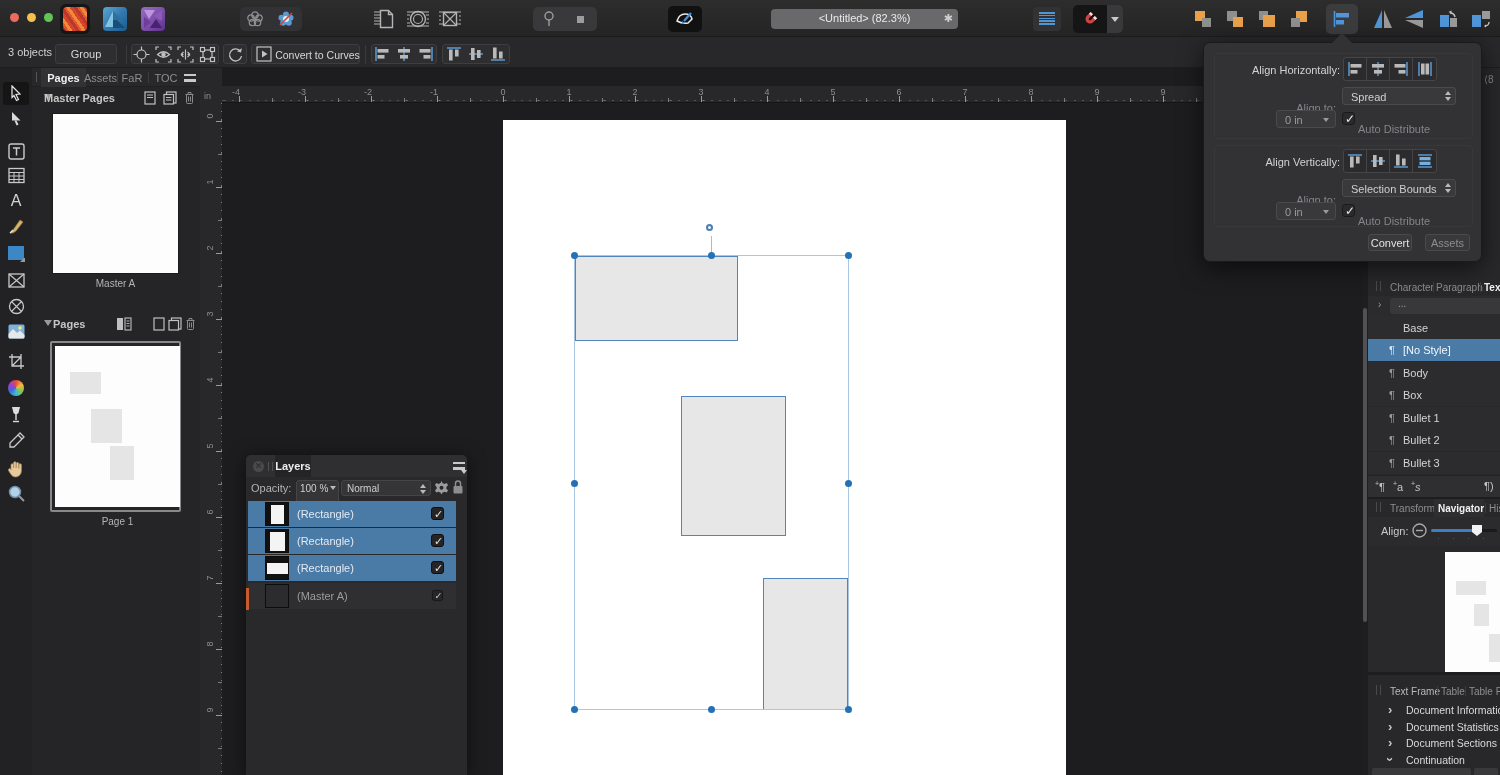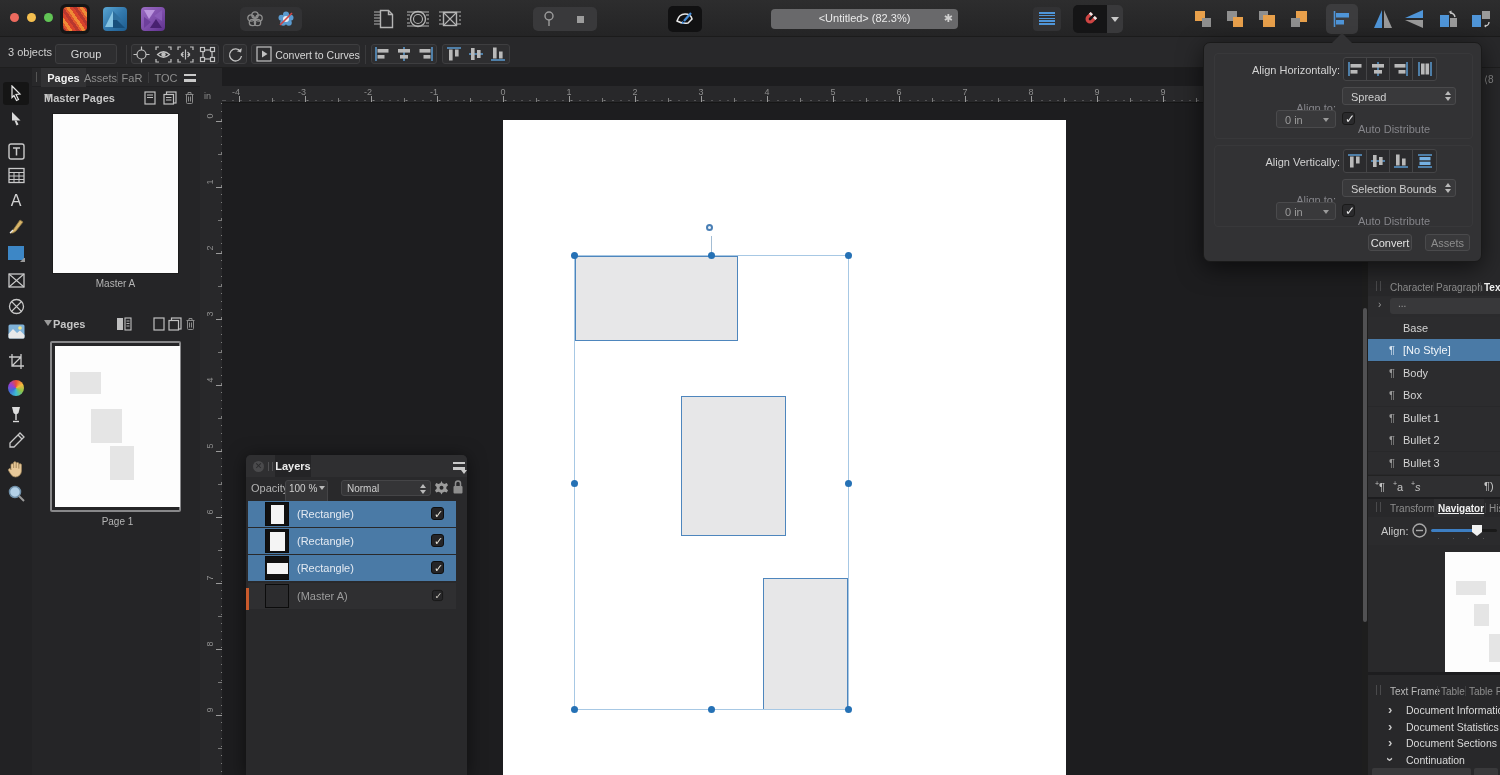--- a/index.html
+++ b/index.html
@@ -504,21 +504,21 @@
     <div class="abs" style="left:0;top:0;width:221px;height:22px;background:#2f2f31;border-radius:5px 5px 0 0;">
       <div class="abs" style="left:7px;top:6px;width:11px;height:11px;border-radius:50%;background:#4a4a4c;color:#2a2a2c;font-size:9px;text-align:center;line-height:11px;">✕</div>
       <div class="abs" style="left:22px;top:7px;width:5px;height:9px;border-left:1.5px solid #505052;border-right:1.5px solid #505052;"></div>
       <div class="abs" style="left:29px;top:0;width:36px;height:22px;background:#242426;"></div>
       <div class="abs" style="left:29px;top:5px;width:36px;text-align:center;font-size:11px;font-weight:bold;color:#ececec;">Layers</div>
       <div class="abs burger" style="left:207px;top:7px;"></div>
       <div class="abs" style="left:215px;top:15px;width:0;height:0;border-left:3px solid transparent;border-right:3px solid transparent;border-top:4px solid #c9c9c9;"></div>
     </div>
     <div class="abs" style="left:0;top:22px;width:221px;height:23px;background:#29292b;">
       <div class="abs" style="left:5px;top:5px;font-size:11px;color:#b2b2b2;">Opacity:</div>
-      <div class="abs ldrop" style="left:39px;top:3px;width:43px;height:27px;"><span style="position:relative;top:2px;left:3px;">100 %</span><span class="abs" style="right:2px;top:5px;width:0;height:0;border-left:3px solid transparent;border-right:3px solid transparent;border-top:4px solid #b9b9b9;"></span></div>
+      <div class="abs ldrop" style="left:50px;top:3px;width:43px;height:27px;"><span style="position:relative;top:2px;left:3px;">100 %</span><span class="abs" style="right:2px;top:5px;width:0;height:0;border-left:3px solid transparent;border-right:3px solid transparent;border-top:4px solid #b9b9b9;"></span></div>
       <div class="abs ldrop" style="left:95px;top:3px;width:90px;height:16px;"><span style="position:relative;top:2px;left:5px;">Normal</span>
         <span class="abs" style="right:4px;top:3px;width:0;height:0;border-left:3px solid transparent;border-right:3px solid transparent;border-bottom:4px solid #b9b9b9;"></span>
         <span class="abs" style="right:4px;top:9px;width:0;height:0;border-left:3px solid transparent;border-right:3px solid transparent;border-top:4px solid #b9b9b9;"></span></div>
       <svg class="abs" style="left:188px;top:3px;" width="15" height="15" viewBox="0 0 15 15">
           <path d="M7.5 1 L8.6 3.2 a4.6 4.6 0 0 1 1.8 0.75 L12.8 3 L14 5.2 L12.3 6.9 a4.6 4.6 0 0 1 0 1.9 L14 10.3 L12.8 12.4 L10.4 11.7 a4.6 4.6 0 0 1 -1.8 0.75 L7.5 14.5 L6.4 12.45 a4.6 4.6 0 0 1 -1.8 -0.75 L2.2 12.4 L1 10.3 L2.7 8.8 a4.6 4.6 0 0 1 0 -1.9 L1 5.2 L2.2 3 L4.6 3.95 a4.6 4.6 0 0 1 1.8 -0.75z" fill="#9c9c9c"></path>
           <circle cx="7.5" cy="7.8" r="2" fill="#29292b"></circle>
         </svg>
       <svg class="abs" style="left:206px;top:2px;" width="12" height="16" viewBox="0 0 12 16">
           <rect x="1.5" y="7" width="9" height="7.5" rx="1" fill="#8e8e8e"></rect>
           <path d="M3.5 7 V4.5 a2.5 2.5 0 0 1 5 0 V7" fill="none" stroke="#8e8e8e" stroke-width="1.5"></path>
@@ -699,21 +699,21 @@
       <span class="abs sticon" style="left:43px;top:4px;"><sup style="font-size:7px;">+</sup><i>s</i></span>
       <span class="abs sticon" style="left:116px;top:4px;">¶)</span>
     </div>
     <div class="abs" style="left:0;top:429px;width:132px;height:2px;background:#1d1d1f;"></div>
 
     <div class="abs" style="left:0;top:431px;width:132px;height:18px;background:#28282a;">
       <div class="abs grip" style="left:8px;top:3px;"></div>
       <span class="abs ptab rt" style="left:22px;top:4px;">Transform</span>
       <div class="abs" style="left:66px;top:4px;width:1px;height:10px;background:#3c3c3e;"></div>
       <div class="abs" style="left:66px;top:0;width:50px;height:18px;background:#2e2e30;"></div>
-        <span class="abs ptab rt on" style="left:70px;top:4px;text-decoration:underline;">Navigator</span>
+        <span class="abs ptab rt on" style="left:70px;top:4px;">Navigator</span>
       <div class="abs" style="left:117px;top:4px;width:1px;height:10px;background:#3c3c3e;"></div>
       <span class="abs ptab rt" style="left:121px;top:4px;">Hist</span>
     </div>
     <div class="abs" style="left:0;top:449px;width:132px;height:28px;background:#2b2b2d;">
       <span class="abs" style="left:13px;top:8px;font-size:11px;color:#c8c8c8;">Align:</span>
       <svg class="abs" style="left:44px;top:6px;" width="15" height="15" viewBox="0 0 15 15">
           <circle cx="7.5" cy="7.5" r="6.5" fill="none" stroke="#a8a8a8" stroke-width="1.4"></circle>
           <line x1="4" y1="7.5" x2="11" y2="7.5" stroke="#a8a8a8" stroke-width="1.4"></line>
         </svg>
       <div class="abs" style="left:63px;top:12px;width:66px;height:3px;background:#1a1a1a;border-radius:2px;"></div>

